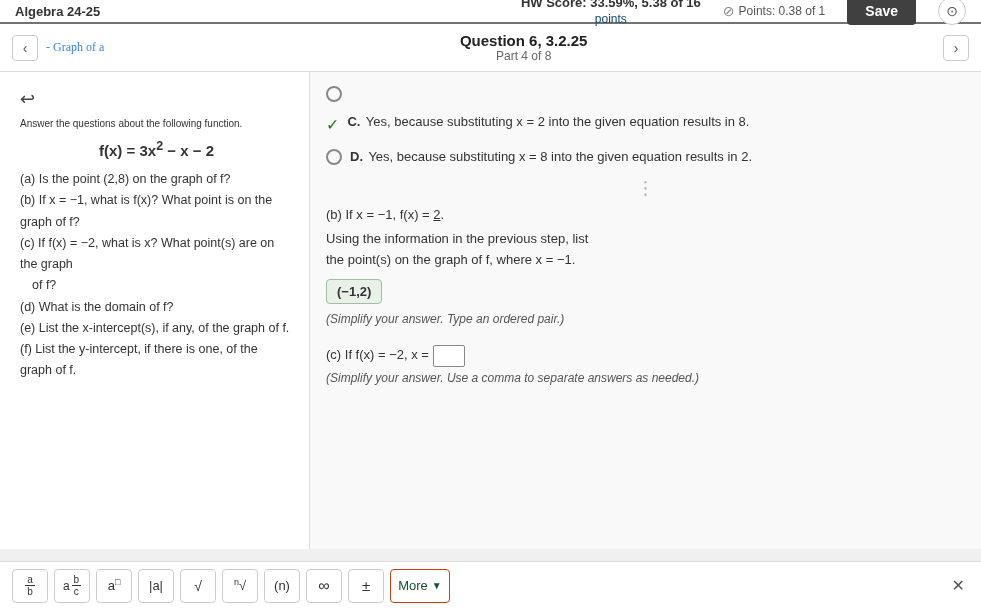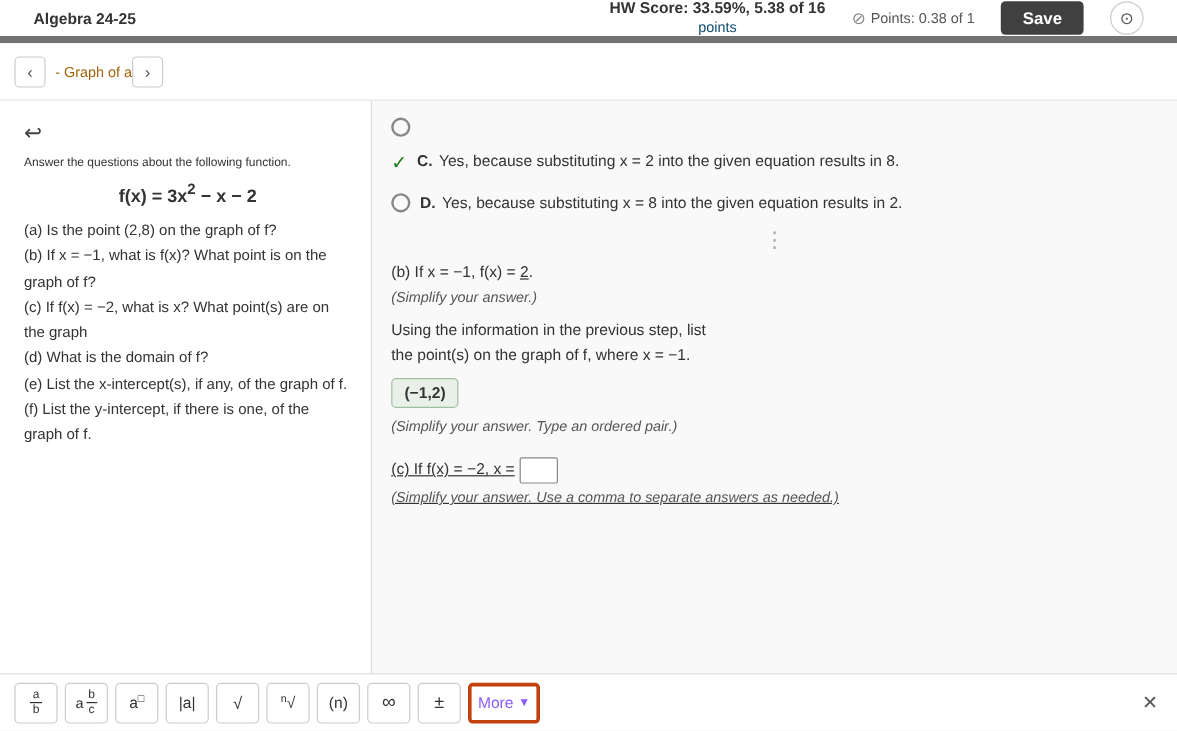--- a/index.html
+++ b/index.html
@@ -8,26 +8,26 @@
       background: #f0f0f0;
       width: 981px;
       height: 609px;
       overflow: hidden;
       position: relative;
     }
 
     
     .top-bar {
       background: #fff;
-      border-bottom: 6px solid #737373;
-      padding: 4px 28px;
+      border-bottom: 2px solid #737373;
+      padding: 4px 15px;
       display: flex;
       align-items: center;
       justify-content: space-between;
-      height: 36px;
+      height: 24px;
     }
     .top-bar-title {
       font-size: 13px;
       font-weight: bold;
       color: #333;
     }
     .top-bar-right {
       display: flex;
       align-items: center;
       gap: 22px;
@@ -79,21 +79,22 @@
       height: 48px;
     }
     .nav-left {
       display: flex;
       align-items: center;
       gap: 8px;
       flex: 0 0 auto;
     }
     .nav-subtitle {
       font-size: 12px;
-      color: #a16207;
+      color: #3b82f6;
+      font-family: Liberation Serif, serif;
     }
     .nav-center {
       flex: 1;
       display: flex;
       flex-direction: column;
       align-items: center;
       justify-content: center;
     }
     .nav-question-title {
       font-size: 15px;
@@ -226,21 +227,20 @@
       border: 1px solid #a0bfa0;
       border-radius: 4px;
       padding: 4px 10px;
       display: inline-block;
       font-size: 13px;
       font-weight: bold;
       margin-bottom: 4px;
     }
     .part-c-section {
       margin-top: 19px;
-      text-decoration: underline;
     }
     .part-c-line {
       font-size: 13px;
       line-height: 1.6;
       margin-bottom: 4px;
       display: flex;
       align-items: center;
       gap: 4px;
       flex-wrap: wrap;
     }
@@ -279,26 +279,26 @@
       font-size: 14px;
       color: #333;
       display: flex;
       align-items: center;
       justify-content: center;
       padding: 0 6px;
     }
     .toolbar-btn-more {
       min-width: 60px;
       height: 34px;
-      border: 3px solid #c2410c;
+      border: 1px solid #c2410c;
       background: #fff;
       border-radius: 4px;
       cursor: pointer;
       font-size: 13px;
-      color: #8b5cf6;
+      color: #14532d;
       display: flex;
       align-items: center;
       justify-content: center;
       gap: 4px;
       padding: 0 0;
     }
     .toolbar-spacer {
       flex: 1;
     }
     .close-x {
@@ -346,39 +346,44 @@
   </div>
 </div>
 
 <div class="nav-bar">
   <div class="nav-left">
     <button class="nav-arrow">
       <span>‹</span>
     </button>
     <span class="nav-subtitle">- Graph of a</span>
   </div>
+  <div class="nav-center">
+    <div class="nav-question-title">Question 6, 3.2.25</div>
+    <div class="nav-part">Part 4 of 8</div>
+  </div>
   <div style="display:flex; align-items:center; gap:6px;">
     <button class="nav-arrow">
       <span>›</span>
     </button>
   </div>
 </div>
 
 <div class="main-content">
 
   <div class="left-panel">
     <span class="back-icon">↩</span>
     <div class="intro">Answer the questions about the following function.</div>
     <div class="function">
       <span>f(x) = 3x<sup>2</sup> − x − 2</span>
     </div>
     <div class="questions">
       <div>(a) Is the point (2,8) on the graph of f?</div>
       <div>(b) If x = −1, what is f(x)? What point is on the graph of f?</div>
       <div>(c) If f(x) = −2, what is x? What point(s) are on the graph</div>
+      <div style="padding-left:12px;">of f?</div>
       <div>(d) What is the domain of f?</div>
       <div>(e) List the x-intercept(s), if any, of the graph of f.</div>
       <div>(f) List the y-intercept, if there is one, of the graph of f.</div>
     </div>
   </div>
 
   <div class="right-panel">
 
     <div class="answer-option">
       <div class="radio-circle"></div>
@@ -398,21 +403,20 @@
         <span class="option-label">D.</span>
         <span>Yes, because substituting x = 8 into the given equation results in 2.</span>
       </div>
     </div>
 
     <div class="divider-dots">⋮</div>
 
     <div class="part-b-answer">
       (b) If x = −1, f(x) = <span class="underline">2</span>.
     </div>
-    <div class="simplify-note">(Simplify your answer.)</div>
 
     <div class="using-info">
       Using the information in the previous step, list<br>the point(s) on the graph of f, where x = −1.
     </div>
 
     <div style="margin-bottom:4px;">
       <span class="answer-box">(−1,2)</span>
     </div>
     <div class="simplify-note">(Simplify your answer. Type an ordered pair.)</div>
 

